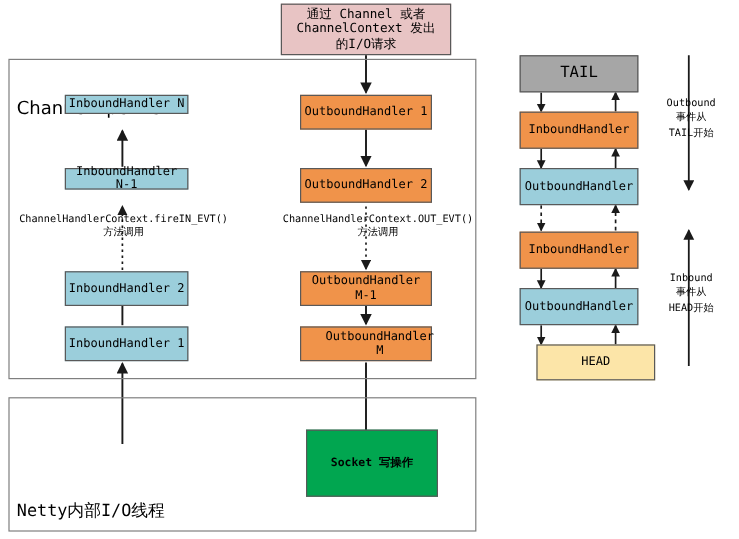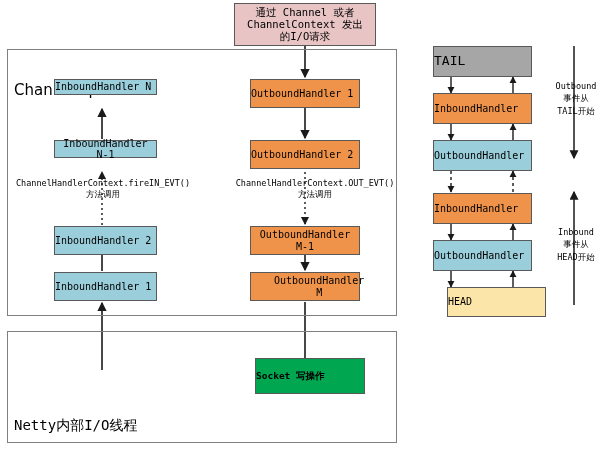--- a/index.html
+++ b/index.html
@@ -1,21 +1,21 @@
 <!DOCTYPE html>
 <html><head>
 <meta charset="utf-8">
 <style>
   html,body{margin:0;padding:0;background:#ffffff;}
   body{width:616px;height:449px;position:relative;overflow:hidden;
        font-family:"DejaVu Sans Mono","Liberation Mono",monospace;}
   .stage{position:absolute;left:0;top:0;width:616px;height:449px;}
 
   .box{position:absolute;box-sizing:border-box;border:1px solid #595959;
-       display:flex;align-items:center;justify-content:flex-start;text-align:center;
+       display:flex;align-items:center;justify-content:center;text-align:center;
        font-family:"DejaVu Sans Mono","Liberation Mono",monospace;
        color:#000;line-height:1.15;}
   .inbound{background:#9BCEDB;font-size:10px;}
   .outbound{background:#F0934A;font-size:10px;}
   .tail{background:#A6A6A6;font-size:13px;}
   .head{background:#FCE5A8;font-size:10px;}
   .pink{background:#E8C4C4;font-size:10.5px;padding:2px 4px;flex-direction:column;}
   .pink span{display:block;white-space:nowrap;}
   .purple{background:#7D6A9E;font-size:9.5px;font-weight:bold;}
   .green{background:#01A650;font-size:9.5px;font-weight:bold;}
@@ -108,21 +108,21 @@
     <span>方法调用</span>
   </div>
   <div class="note" style="left:222px;top:178px;width:186px;">
     <span>ChannelHandlerContext.OUT_EVT()</span>
     <span>方法调用</span>
   </div>
 
   <div class="panel" style="left:7px;top:331px;width:390px;height:112px;"></div>
   <div class="panel-title mono" style="left:14px;top:417px;">Netty内部I/O线程</div>
 
-  <div class="box green" style="left:255px;top:358px;width:110px;height:36px;">Socket 写操作</div>
+  <div class="box green" style="left:255px;top:358px;width:110px;height:56px;">Socket 写操作</div>
 
   <div class="box tail" style="left:433px;top:46px;width:99px;height:31px;">TAIL</div>
   <div class="box outbound" style="left:433px;top:93px;width:99px;height:31px;">InboundHandler</div>
   <div class="box inbound" style="left:433px;top:140px;width:99px;height:31px;">OutboundHandler</div>
   <div class="box outbound" style="left:433px;top:193px;width:99px;height:31px;">InboundHandler</div>
   <div class="box inbound" style="left:433px;top:240px;width:99px;height:31px;">OutboundHandler</div>
   <div class="box head" style="left:447px;top:287px;width:99px;height:30px;">HEAD</div>
 
   <div class="sidenote" style="left:540px;top:80px;width:72px;">
     <span>Outbound</span>

